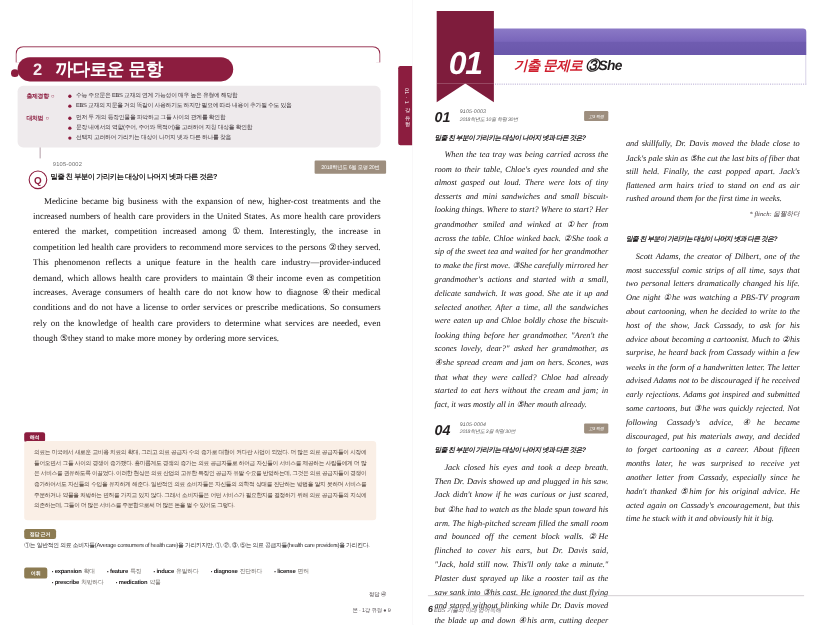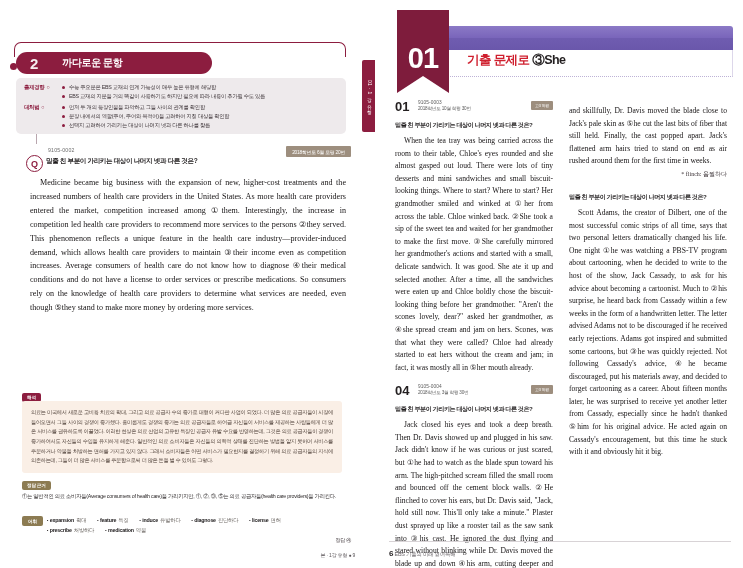--- a/index.html
+++ b/index.html
@@ -18,20 +18,21 @@
     width:375px;height:568px;
     background:#ffffff;
     box-sizing:border-box;
     padding:0;
   }
   .page-right{
     position:relative;
     width:368px;height:568px;
     background:#ffffff;
     box-sizing:border-box;
+    font-style:italic;
   }
 
   
   .lbracket{
     position:absolute;left:14px;top:42px;width:330px;height:14px;
     border-top:1.6px solid #8c1d3f;
     border-left:1.6px solid #8c1d3f;
     border-right:1.6px solid #8c1d3f;
     border-radius:7px 7px 0 0;
   }
@@ -50,21 +51,21 @@
     background:#8c1d3f;
     border-radius:11px;
     display:flex;align-items:center;
     color:#fff;
   }
   .pill-num{
     font-size:15px;font-weight:bold;margin-left:14px;line-height:1;
     color:#ffffff;opacity:.92;
   }
   .pill-title{
-    font-size:10px;font-weight:bold;margin-left:24px;letter-spacing:-.4px;
+    font-size:16px;font-weight:bold;margin-left:12px;letter-spacing:-.4px;
   }
 
   
   .infobox{
     position:absolute;left:16px;top:78px;width:330px;height:56px;
     background:#eeeaec;border-radius:5px;
     box-sizing:border-box;padding:5px 6px 4px 4px;
   }
   .info-row{display:flex;align-items:flex-start;margin-bottom:1px;}
   .info-label{
@@ -213,21 +214,21 @@
   .rp-title .blk{color:#231f20;}
 
   
   .rcols{
     position:absolute;left:20px;top:100px;right:16px;bottom:40px;
   }
   .rcol{
     position:absolute;top:0;width:158px;height:100%;
   }
   .rcol.c1{left:0;}
-  .rcol.c2{left:174px;}
+  .rcol.c2{left:174px;margin-top:20px;}
 
   .qblock{position:relative;margin-bottom:10px;}
   .qhead{position:relative;height:20px;}
   .qnum{
     position:absolute;left:0;top:0;
     font-size:13px;font-weight:bold;color:#231f20;line-height:1;
   }
   .qmeta{
     position:absolute;left:23px;top:0px;
   }

